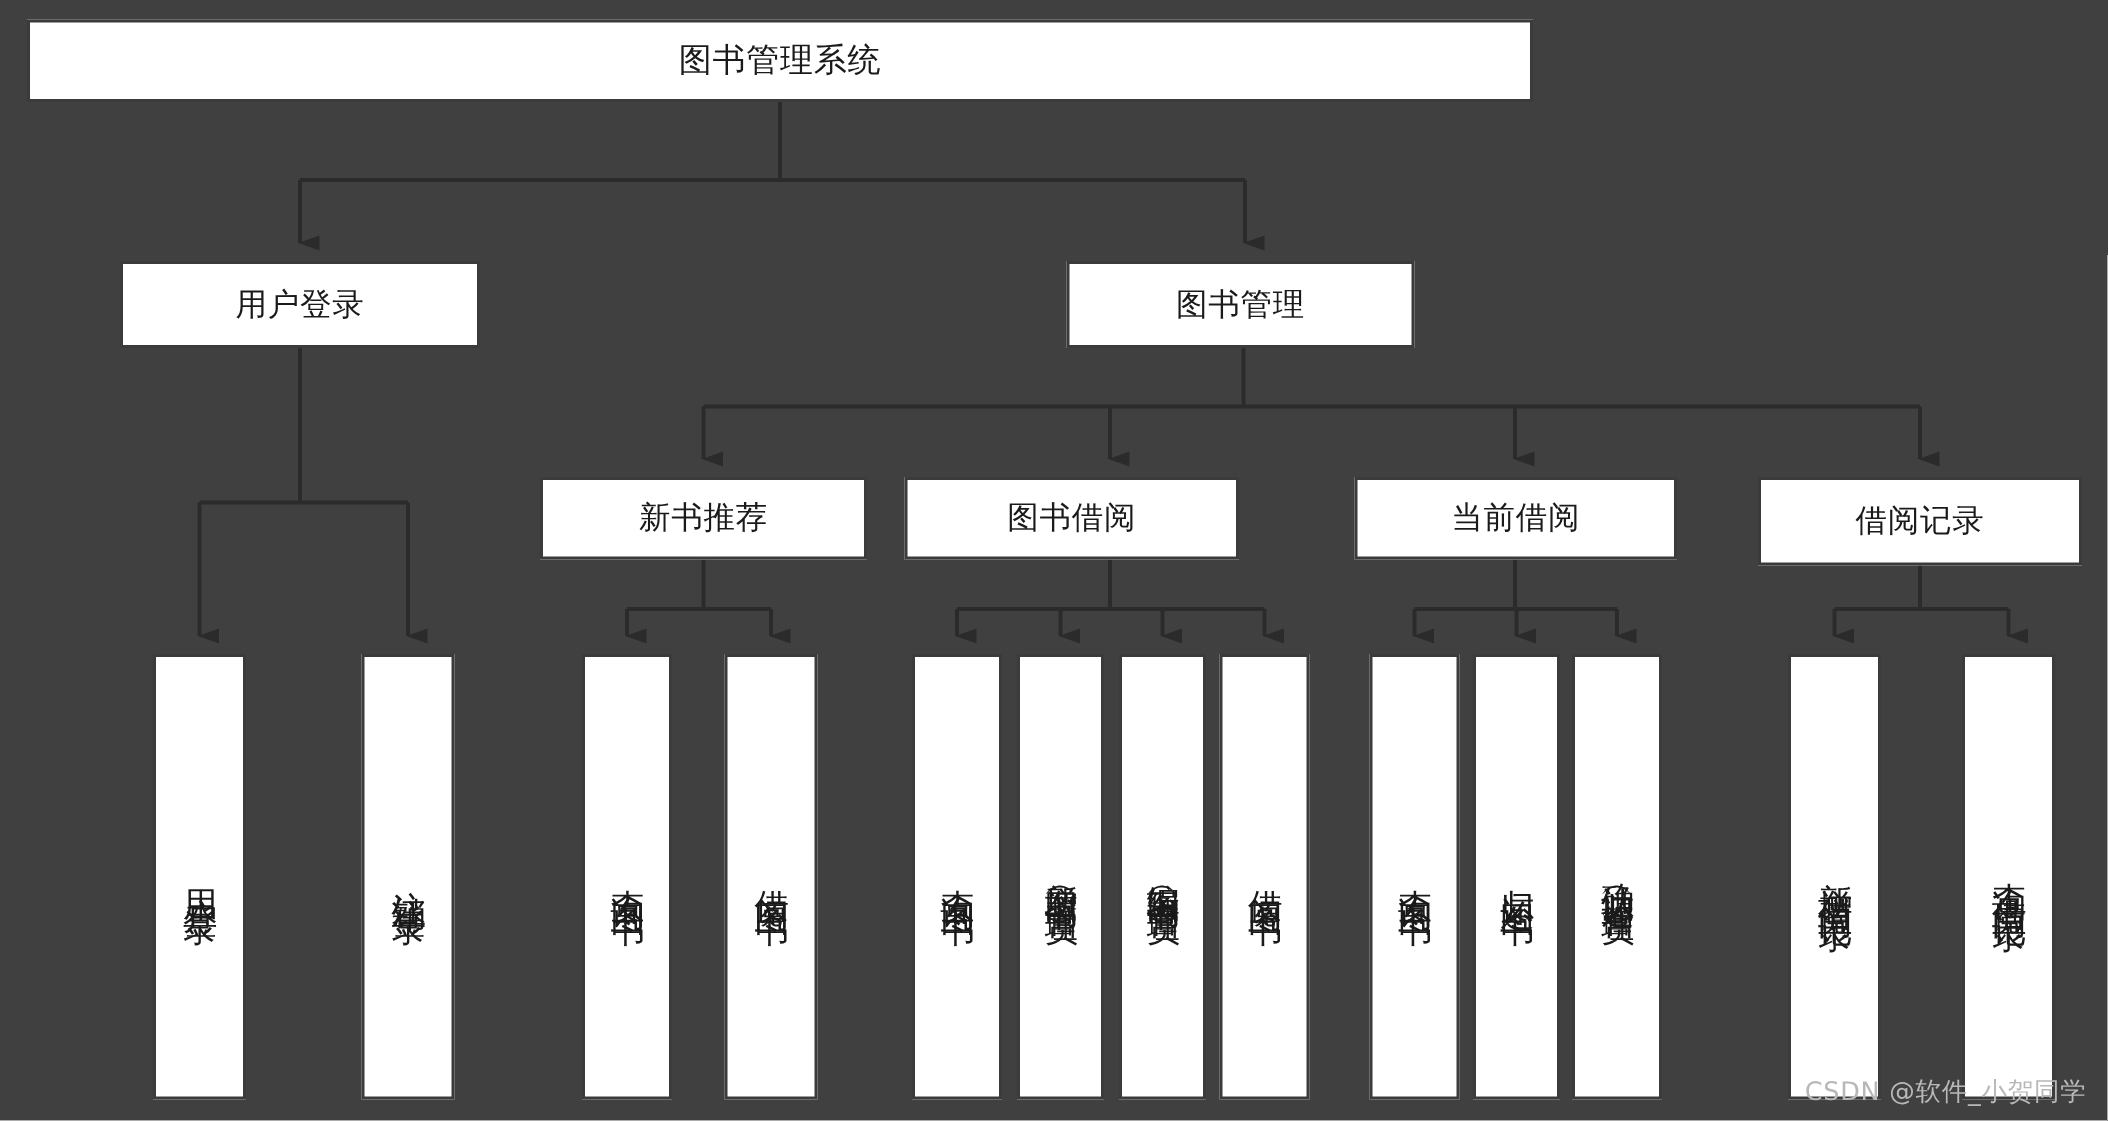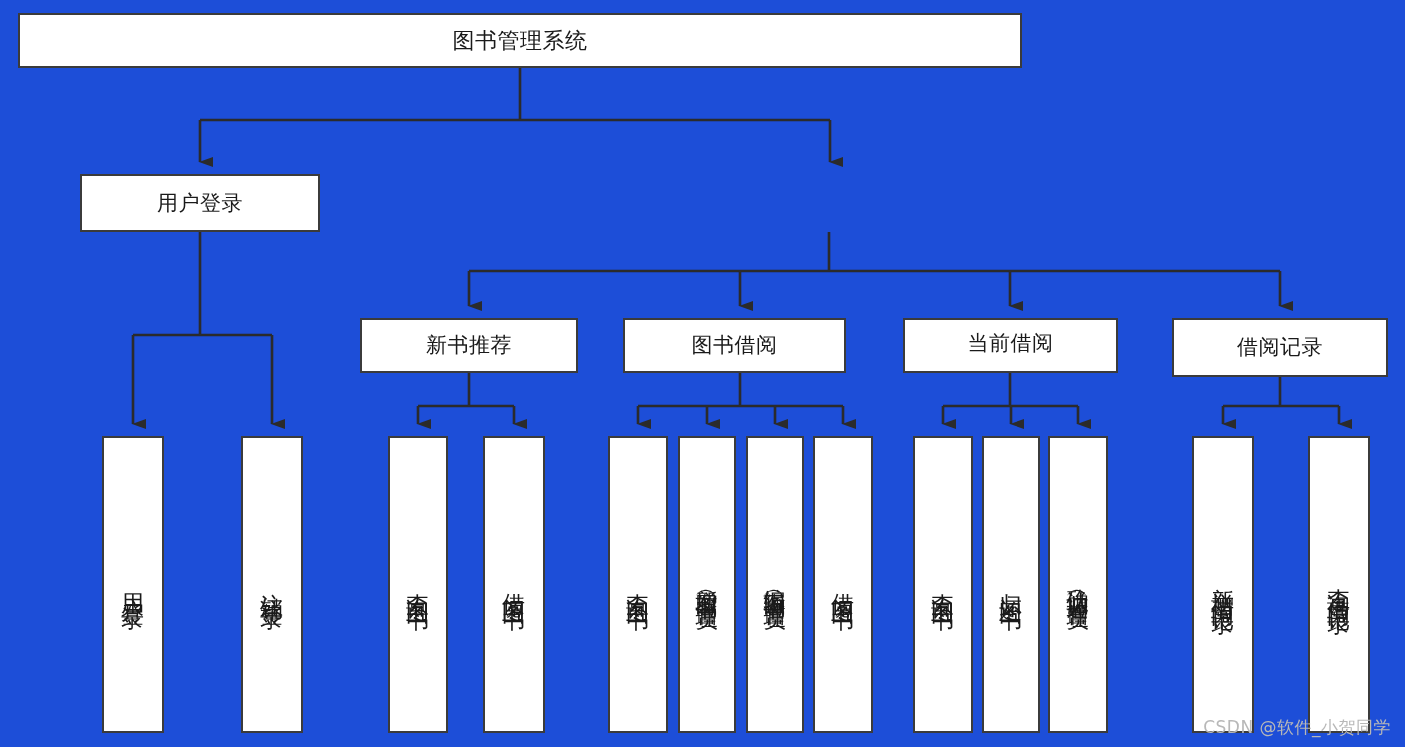--- a/index.html
+++ b/index.html
@@ -77,21 +77,21 @@
     bottom: 8px;
     font-size: 17px;
     color: #b8b8b8;
     letter-spacing: 0.5px;
     white-space: nowrap;
   }
 </style>
 </head>
 <body>
 
-<div id="diagram-root" style="background: #1d4ed8;">
+<div id="diagram-root" style="background: #404040;">
 
   <svg id="edge-layer" viewBox="0 0 1405 747" width="1405" height="747" xmlns="http://www.w3.org/2000/svg">
     <defs>
       <marker id="arrow" viewBox="0 0 12 14" refX="6" refY="13" markerWidth="12" markerHeight="14" orient="auto-start-reverse" markerUnits="userSpaceOnUse">
         <path d="M 1 0 L 11 0 L 6 14 Z" fill="#2b2b2b"></path>
       </marker>
     </defs>
 
     <g stroke="#2b2b2b" stroke-width="2.6" fill="none" stroke-linecap="butt">
 
@@ -137,28 +137,31 @@
     </g>
   </svg>
 
   <div class="node horizontal root" style="left: 18px; top: 13px; width: 1004px; height: 55px; border-color: rgb(59, 59, 59); background: rgb(255, 255, 255); color: rgb(26, 26, 26);">
     <span class="node-label">图书管理系统</span>
   </div>
 
   <div class="node horizontal" style="left: 80px; top: 174px; width: 240px; height: 58px; border-color: rgb(59, 59, 59); background: rgb(255, 255, 255); color: rgb(26, 26, 26);">
     <span class="node-label">用户登录</span>
   </div>
+  <div class="node horizontal" style="left: 711px; top: 174px; width: 232px; height: 58px; border-color: rgb(59, 59, 59); background: rgb(255, 255, 255); color: rgb(26, 26, 26);">
+    <span class="node-label">图书管理</span>
+  </div>
 
   <div class="node horizontal" style="left: 360px; top: 318px; width: 218px; height: 55px; border-color: rgb(59, 59, 59); background: rgb(255, 255, 255); color: rgb(26, 26, 26);">
     <span class="node-label">新书推荐</span>
   </div>
-  <div class="node horizontal" style="left: 623px; top: 318px; width: 223px; height: 55px; border-color: rgb(59, 59, 59); background: rgb(255, 255, 255); color: rgb(26, 26, 26);">
+  <div class="node horizontal" style="left: 603px; top: 318px; width: 223px; height: 55px; border-color: rgb(59, 59, 59); background: rgb(255, 255, 255); color: rgb(26, 26, 26);">
     <span class="node-label">图书借阅</span>
   </div>
-  <div class="node horizontal" style="left: 903px; top: 318px; width: 215px; height: 55px; border-color: rgb(59, 59, 59); background: rgb(255, 255, 255); color: rgb(26, 26, 26); font-family: Liberation Mono, monospace;">
+  <div class="node horizontal" style="left: 903px; top: 318px; width: 215px; height: 55px; border-color: rgb(59, 59, 59); background: rgb(255, 255, 255); color: rgb(26, 26, 26);">
     <span class="node-label">当前借阅</span>
   </div>
   <div class="node horizontal" style="left: 1172px; top: 318px; width: 216px; height: 59px; border-color: rgb(59, 59, 59); background: rgb(255, 255, 255); color: rgb(26, 26, 26);">
     <span class="node-label">借阅记录</span>
   </div>
 
   <div class="node vertical" style="left: 102px; top: 436px; width: 62px; height: 297px; border-color: rgb(59, 59, 59); background: rgb(255, 255, 255); color: rgb(26, 26, 26);">
     <span class="node-label">用户登录</span>
   </div>
   <div class="node vertical" style="left: 241px; top: 436px; width: 62px; height: 297px; border-color: rgb(59, 59, 59); background: rgb(255, 255, 255); color: rgb(26, 26, 26);">

